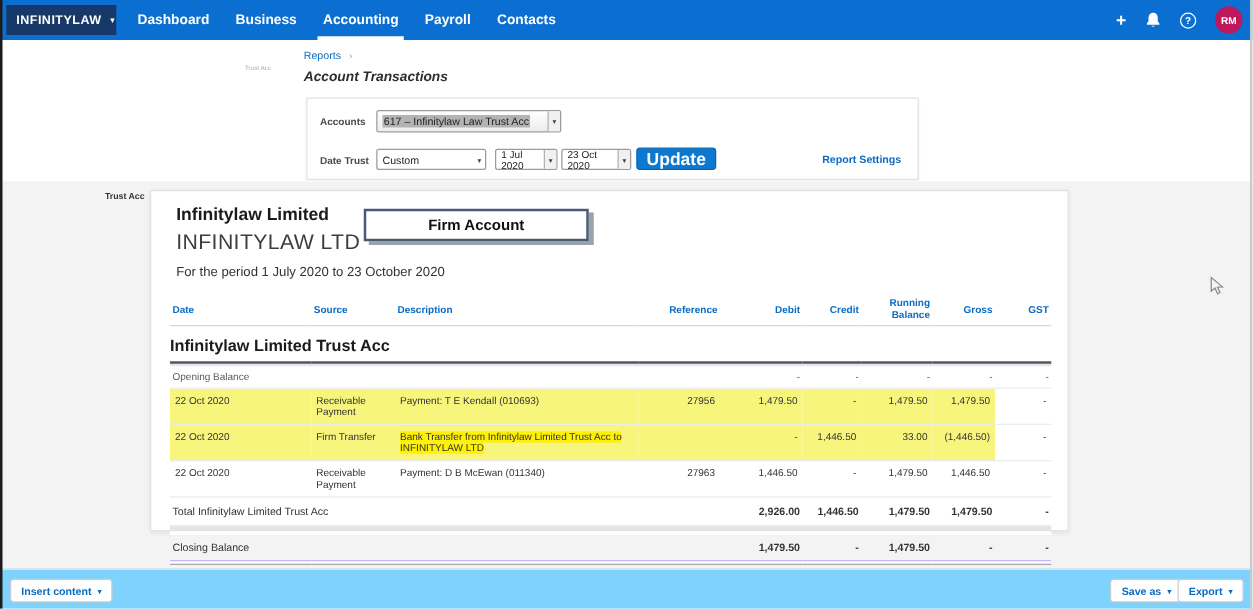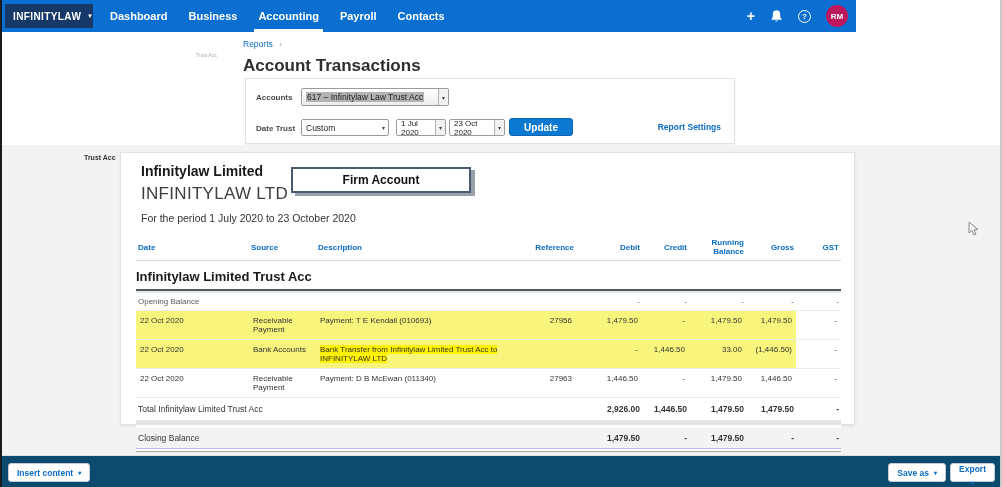--- a/index.html
+++ b/index.html
@@ -10,21 +10,21 @@
     background:#ffffff;
     overflow:hidden;
     color:#333;
   }
   
   .edge-left { position:absolute; left:0; top:0; width:2px; height:487px; background:#1c1c1c; z-index:50; }
   .edge-right { position:absolute; right:0; top:0; width:2px; height:487px; background:#c9c9c9; z-index:50; }
 
   
   .navbar {
-    position:absolute; left:0; top:0; width:856px; height:32px;
+    position:absolute; left:0; top:0; width:1002px; height:32px;
     background:#0b6fd1; display:flex; align-items:center; z-index:10;
   }
   .brand-box {
     position:absolute; left:5px; top:4px; height:24px; width:88px;
     background:#16396a; display:flex; align-items:center; padding:0 6px;
     cursor:pointer;
   }
   .brand-cursor { width:3px; height:13px; background:#ffffff; margin-right:2px; }
   .brand-text { color:#fff; font-size:10px; font-weight:bold; letter-spacing:.4px; }
   .brand-caret { color:#fff; font-size:7px; margin-left:7px; }
@@ -48,21 +48,21 @@
     width:22px; height:22px; border-radius:50%; background:#be185d;
     color:#fff; font-size:8px; font-weight:bold; display:flex; align-items:center; justify-content:center;
     cursor:pointer;
   }
 
   
   .breadcrumb { position:absolute; left:243px; top:39px; font-size:8.5px; color:#0b6cc4; }
   .breadcrumb .sep { color:#9a9a9a; margin-left:4px; font-size:8px; }
   .breadcrumb .crumb { cursor:pointer; }
   .wm-top { position:absolute; left:196px; top:52px; font-size:5px; color:#a9a9a9; }
-  .page-title { position:absolute; left:243px; top:56px; font-size:17px; font-weight:bold; color:#2e2e2e; }
+  .page-title { position:absolute; left:243px; top:56px; font-size:11px; font-weight:bold; color:#2e2e2e;font-style:italic; }
 
   
   .filter-panel {
     position:absolute; left:245px; top:78px; width:490px; height:66px;
     background:#fff; border:1px solid #e2e2e2; box-shadow:0 1px 2px rgba(0,0,0,.07);
   }
   .flabel { position:absolute; font-size:8px; font-weight:bold; color:#4a4a4a; }
   .sel {
     position:absolute; border:1px solid #9b9b9b; border-radius:2px;
     background:linear-gradient(#ffffff,#ececec);
@@ -70,21 +70,21 @@
     padding-left:4px; cursor:pointer;
   }
   .sel .caret {
     margin-left:auto; align-self:stretch; display:flex; align-items:center;
     border-left:1px solid #b3b3b3; padding:0 3px; font-size:6px; color:#444; background:#f1f1f1;
   }
   .sel-text-hl { background:#b3b3b3; padding:0 1px; white-space:nowrap; overflow:hidden; }
   .update-btn {
     position:absolute; left:263px; top:39px; width:64px; height:18px;
     background:#0d78d0; border:1px solid #0a66b4; border-radius:3px;
-    color:#fff; font-size:10px; font-weight:bold;
+    color:#fff; font-size:14px; font-weight:bold;
     display:flex; align-items:center; justify-content:center; cursor:pointer;
   }
   .report-settings { position:absolute; right:13px; top:43px; font-size:8.5px; font-weight:bold; color:#0b6cc4; cursor:pointer;padding-left:44px; }
 
   
   .content-bg { position:absolute; left:0; top:145px; width:1002px; height:310px; background:#f3f3f4; }
   .wm-side { position:absolute; left:84px; top:154px; font-size:7px; font-weight:600; color:#333; z-index:5; }
 
   .report-card {
     position:absolute; left:120px; top:152px; width:735px; height:273px;
@@ -129,32 +129,32 @@
   .total-row td.b { font-weight:bold; }
   .closing-row td { padding:5px 2px; border-bottom:1px solid #c4b5fd; font-size:8.5px; }
   .closing-row td.b { font-weight:bold; }
   .grand-row td { border-top:1px solid #a9a9a9; padding:6px 2px; font-size:8.5px; }
   .grand-row td.b { font-weight:bold; }
   .lbl { font-size:8.5px; color:#333; }
 
   
   .footer-bar {
     position:absolute; left:0; bottom:0; width:1002px; height:32px;
-    background:#0c4a6e; border-top:1px solid #e0e0e0; z-index:6;
+    background:#7dd3fc; border-top:1px solid #e0e0e0; z-index:6;
   }
   .btn-outline {
     position:absolute; top:7px; height:19px; padding:0 8px;
     background:#fff; border:1px solid #c7ccd2; border-radius:3px;
     color:#0b6cc4; font-size:8.5px; font-weight:bold;
     display:flex; align-items:center; gap:5px; cursor:pointer;
   }
   .btn-outline .caret { font-size:6px; color:#0b6cc4; }
   .btn-insert { left:8px; }
   .btn-saveas { right:56px; }
-  .btn-export { right:7px;flex-direction:column; }
+  .btn-export { right:7px; }
 
   
   .mouse-cursor { position:absolute; left:968px; top:221px; z-index:60; }
 </style>
 </head>
 <body>
 
 <div class="edge-left"></div>
 <div class="edge-right"></div>
 
@@ -270,21 +270,21 @@
       <td>Payment: T E Kendall (010693)</td>
       <td class="num">27956</td>
       <td class="num">1,479.50</td>
       <td class="num">-</td>
       <td class="num">1,479.50</td>
       <td class="num">1,479.50</td>
       <td class="num nohl">-</td>
     </tr>
     <tr class="hl">
       <td>22 Oct 2020</td>
-      <td>Bank Accounts</td>
+      <td>Firm Transfer</td>
       <td><span class="mark">Bank Transfer from Infinitylaw Limited Trust Acc to INFINITYLAW LTD</span></td>
       <td class="num"></td>
       <td class="num">-</td>
       <td class="num">1,446.50</td>
       <td class="num">33.00</td>
       <td class="num">(1,446.50)</td>
       <td class="num nohl">-</td>
     </tr>
     <tr>
       <td>22 Oct 2020</td>

